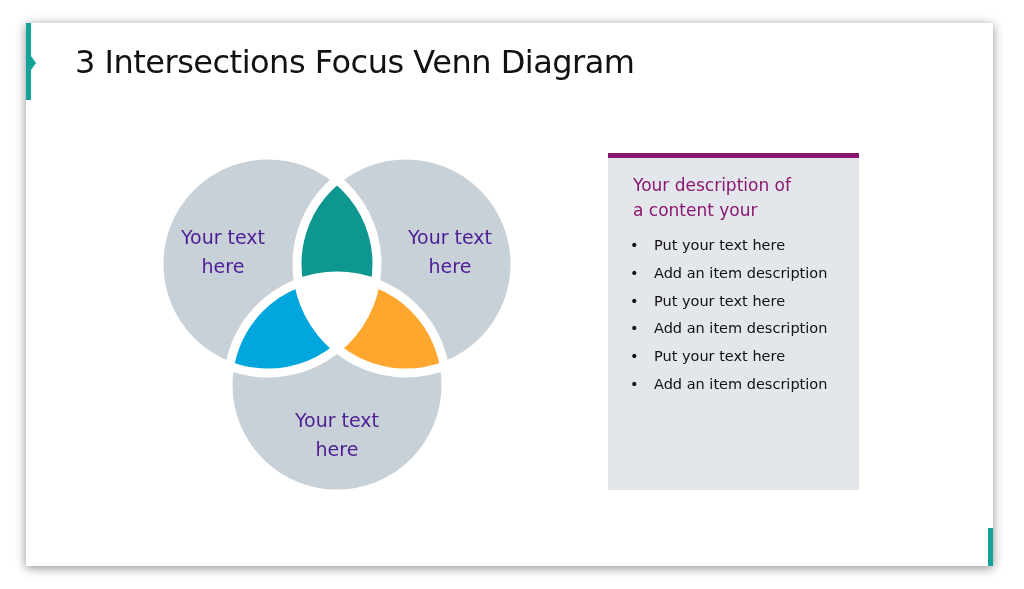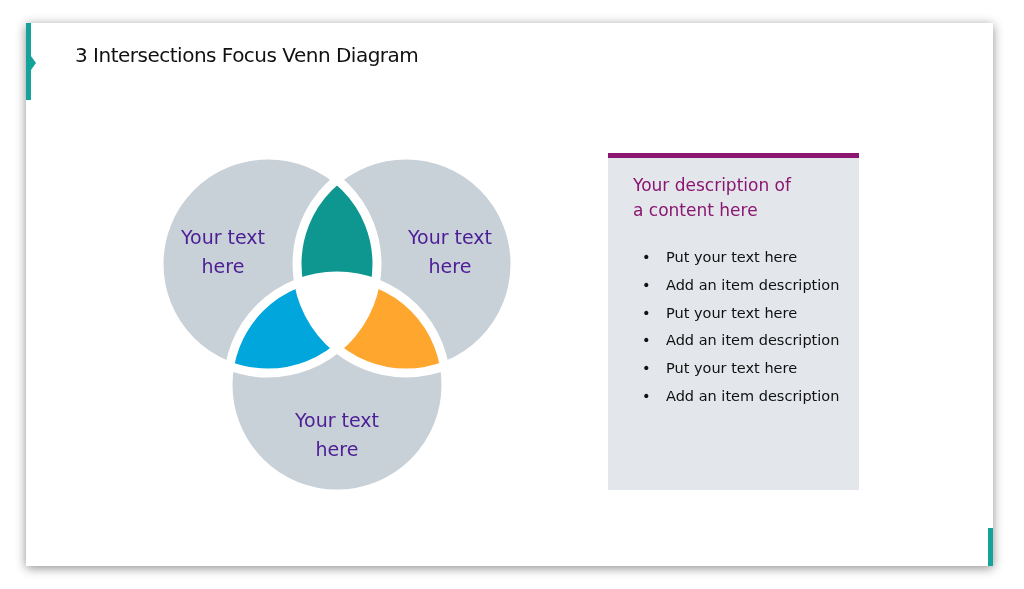--- a/index.html
+++ b/index.html
@@ -1,27 +1,27 @@
 <!DOCTYPE html>
 <html><head>
 <meta charset="utf-8">
 <style>
   html,body{margin:0;padding:0;}
   body{width:1024px;height:589px;background:#ffffff;position:relative;overflow:hidden;font-family:"Liberation Sans",sans-serif;}
   .slide{position:absolute;left:26px;top:23px;width:967px;height:543px;background:#fff;box-shadow:0 2px 10px rgba(0,0,0,0.45);}
   .accent-left{position:absolute;left:0;top:0;width:5px;height:77px;background:#13A39B;}
   .accent-notch{position:absolute;left:5px;top:33px;width:0;height:0;border-top:7px solid transparent;border-bottom:7px solid transparent;border-left:5px solid #13A39B;}
   .accent-right{position:absolute;right:0;bottom:0;width:5px;height:38px;background:#13A39B;}
-  .title{position:absolute;left:49px;top:20px;font-size:20px;color:#111;font-family:"DejaVu Sans",sans-serif;font-weight:normal;letter-spacing:-0.5px;}
+  .title{position:absolute;left:49px;top:20px;font-size:32px;color:#111;font-family:"DejaVu Sans",sans-serif;font-weight:normal;letter-spacing:-0.5px;}
   svg.venn{position:absolute;left:0;top:0;}
   .vlabel{position:absolute;width:120px;text-align:center;font-size:19px;line-height:29px;color:#4c1d95;font-family:"DejaVu Sans",sans-serif;}
   .panel{position:absolute;left:582px;top:130px;width:251px;height:337px;background:#E3E6EB;}
   .panel-bar{position:absolute;left:0;top:0;width:100%;height:5px;background:#8A1670;}
   .panel-title{position:absolute;left:25px;top:20px;font-size:17px;line-height:25px;color:#8A1670;font-family:"DejaVu Sans",sans-serif;width:200px;}
-  .panel-list{position:absolute;left:22px;top:79px;margin:12px;padding:0;list-style:none;}
+  .panel-list{position:absolute;left:22px;top:79px;margin:0;padding:0;list-style:none;}
   .panel-list li{font-size:14.5px;line-height:27.8px;color:#111;font-family:"DejaVu Sans",sans-serif;white-space:nowrap;}
   .bullet{display:inline-block;width:24px;}
 </style>
 </head>
 <body>
 
 <div class="slide">
   <div class="accent-left"></div>
   <div class="accent-notch"></div>
   <div class="accent-right"></div>
@@ -72,21 +72,21 @@
 </div>
 <div class="vlabel" style="left:277px;top:406px;">
   <div>Your text</div>
   <div>here</div>
 </div>
 
 <div class="panel" style="left:608px;top:153px;text-decoration:underline;">
   <div class="panel-bar"></div>
   <div class="panel-title">
     <div>Your description of</div>
-    <div>a content here</div>
+    <div>a content your</div>
   </div>
   <ul class="panel-list">
     <li><span class="bullet">•</span><span>Put your text here</span></li>
     <li><span class="bullet">•</span><span>Add an item description</span></li>
     <li><span class="bullet">•</span><span>Put your text here</span></li>
     <li><span class="bullet">•</span><span>Add an item description</span></li>
     <li><span class="bullet">•</span><span>Put your text here</span></li>
     <li><span class="bullet">•</span><span>Add an item description</span></li>
   </ul>
 </div>

